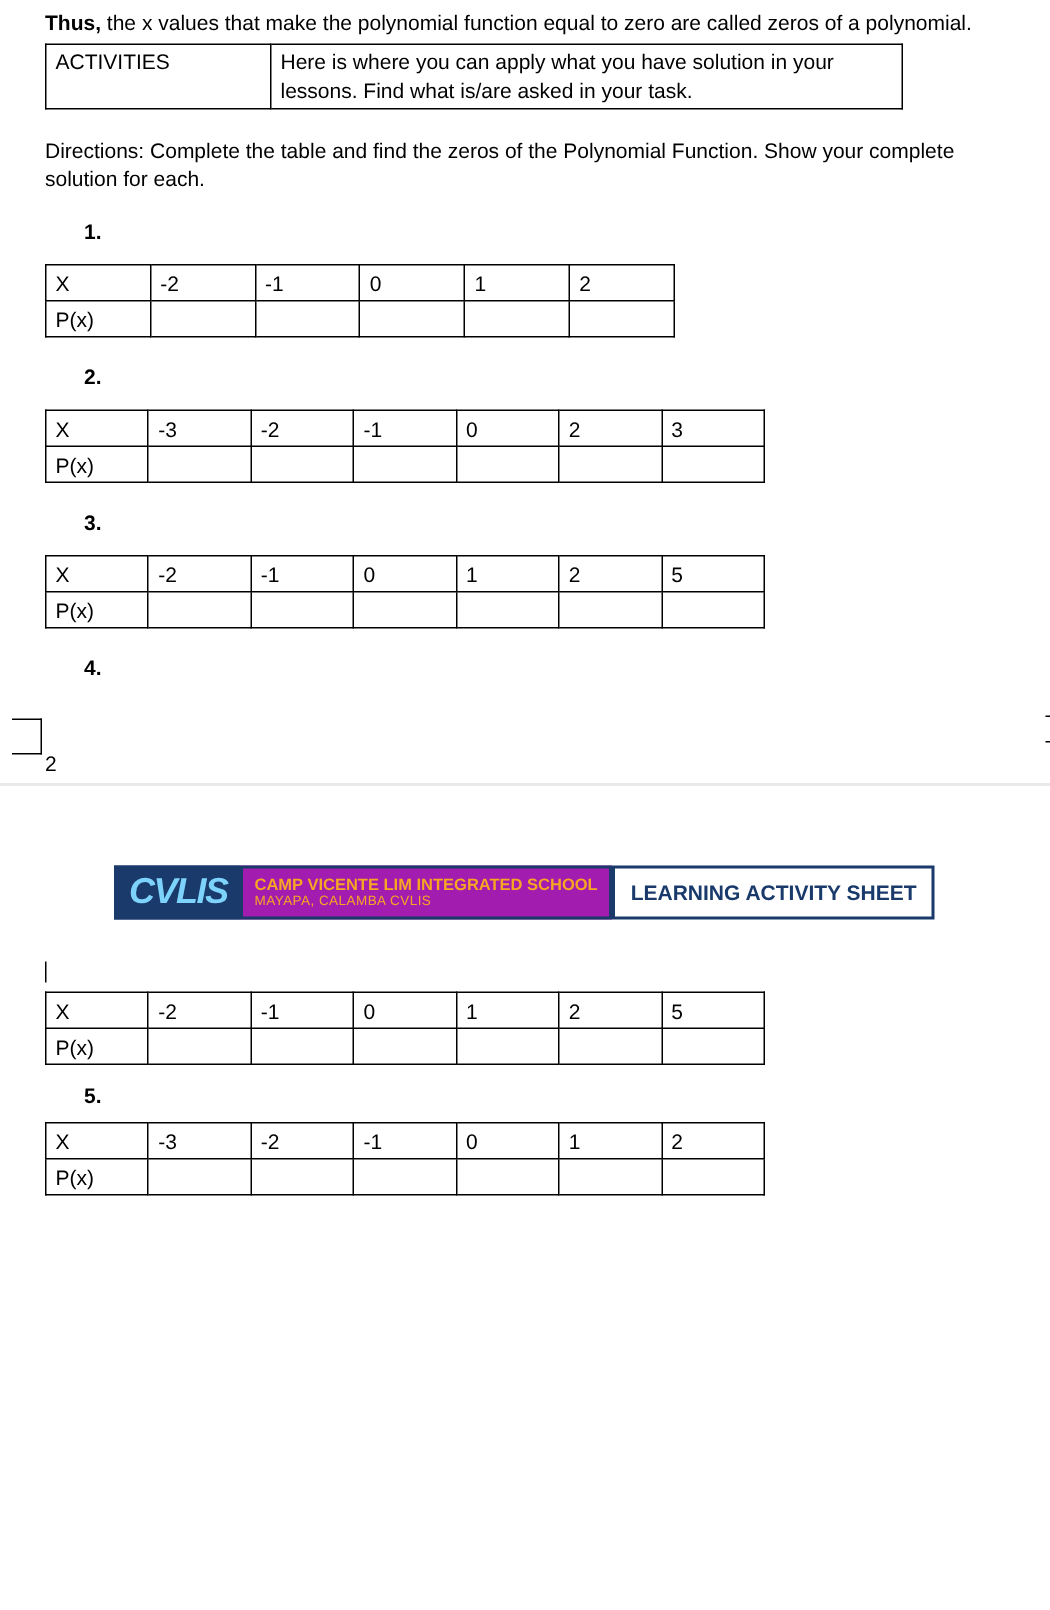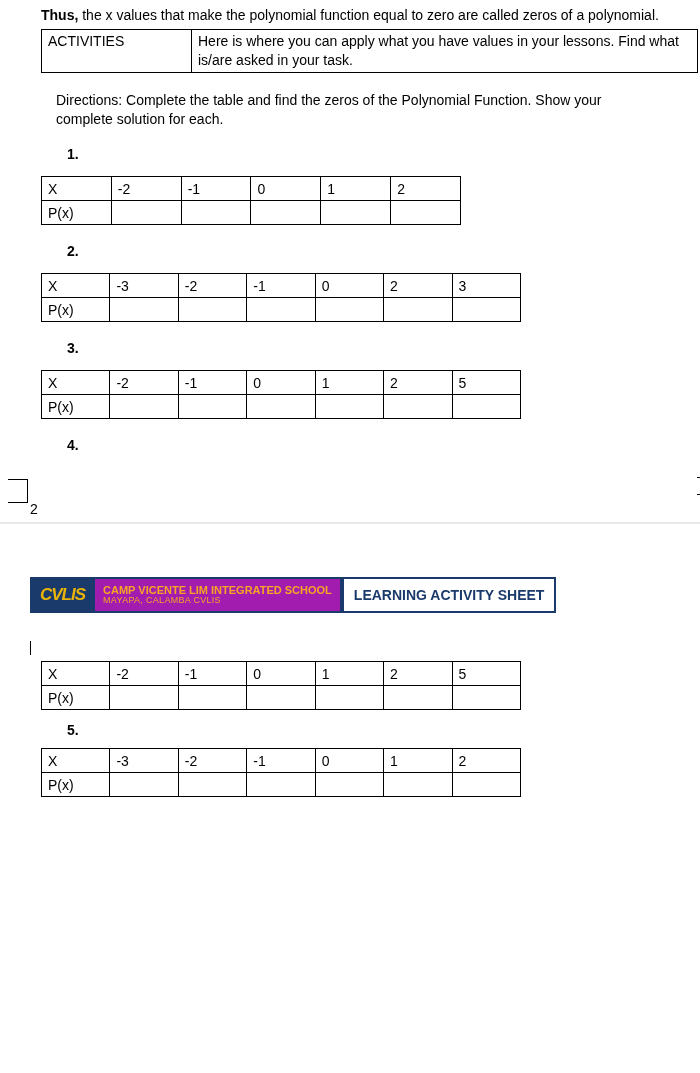--- a/index.html
+++ b/index.html
@@ -5,36 +5,36 @@
   * { box-sizing: border-box; }
   body {
     font-family: Arial, Helvetica, sans-serif;
     font-size: 14px;
     margin: 0;
     padding: 0;
     background: #fff;
     color: #000;
     width: 700px;
   }
-  .content { padding: 0 41px; }
+  .content { padding: 0 30px; }
   .intro { margin: 6px 0 4px 0; line-height: 1.35; }
   .intro strong { font-weight: bold; }
   table.activities {
     border-collapse: collapse;
-    width: 657px;
+    width: 572px;
     margin-bottom: 18px;
   }
   table.activities td {
     border: 1px solid #000;
     padding: 2px 6px;
     vertical-align: top;
     line-height: 1.35;
   }
   table.activities td.label { width: 150px; font-weight: normal; }
-  .directions { margin: 8px 0 10px 15px; line-height: 1.35; }
+  .directions { margin: 8px 0 10px 0; line-height: 1.35; }
   .qnum {
     font-weight: bold;
     margin: 18px 0 14px 26px;
     font-size: 14px;
   }
   table.poly {
     border-collapse: collapse;
     margin-bottom: 6px;
   }
   table.poly td {
@@ -86,29 +86,30 @@
   }
 
   .banner {
     display: flex;
     align-items: stretch;
     margin: 0 30px 28px 30px;
     height: 36px;
   }
   .cvlis {
     background: #1a3a6b;
-    color: #eab308;
+    color: #7dd3fc;
     font-weight: 900;
     font-style: italic;
-    font-size: 17px;
+    font-size: 24px;
     display: flex;
     align-items: center;
     padding: 0 6px 0 8px;
     border: 2px solid #1a3a6b;
     letter-spacing: -1px;
+    margin-left: 46px;
   }
   .banner-mid {
     background: #a21caf;
     border: 2px solid #1a3a6b;
     display: flex;
     flex-direction: column;
     justify-content: center;
     padding: 0 8px;
     line-height: 1.0;
   }
@@ -146,21 +147,21 @@
 
 <div class="content">
   <p class="intro">
     <strong>Thus,</strong><span> the x values that make the polynomial function equal to zero are called zeros of a polynomial.</span>
   </p>
 
   <table class="activities">
     <tbody>
         <tr>
       <td class="label">ACTIVITIES</td>
-      <td>Here is where you can apply what you have values in your lessons. Find what is/are asked in your task.</td>
+      <td>Here is where you can apply what you have solution in your lessons. Find what is/are asked in your task.</td>
     </tr>
   </tbody>
     </table>
 
   <p class="directions">Directions: Complete the table and find the zeros of the Polynomial Function.  Show your complete solution for each.</p>
 
   <div class="qnum">1.</div>
   <table class="poly" style="width:420px">
     <tbody>
         <tr>

